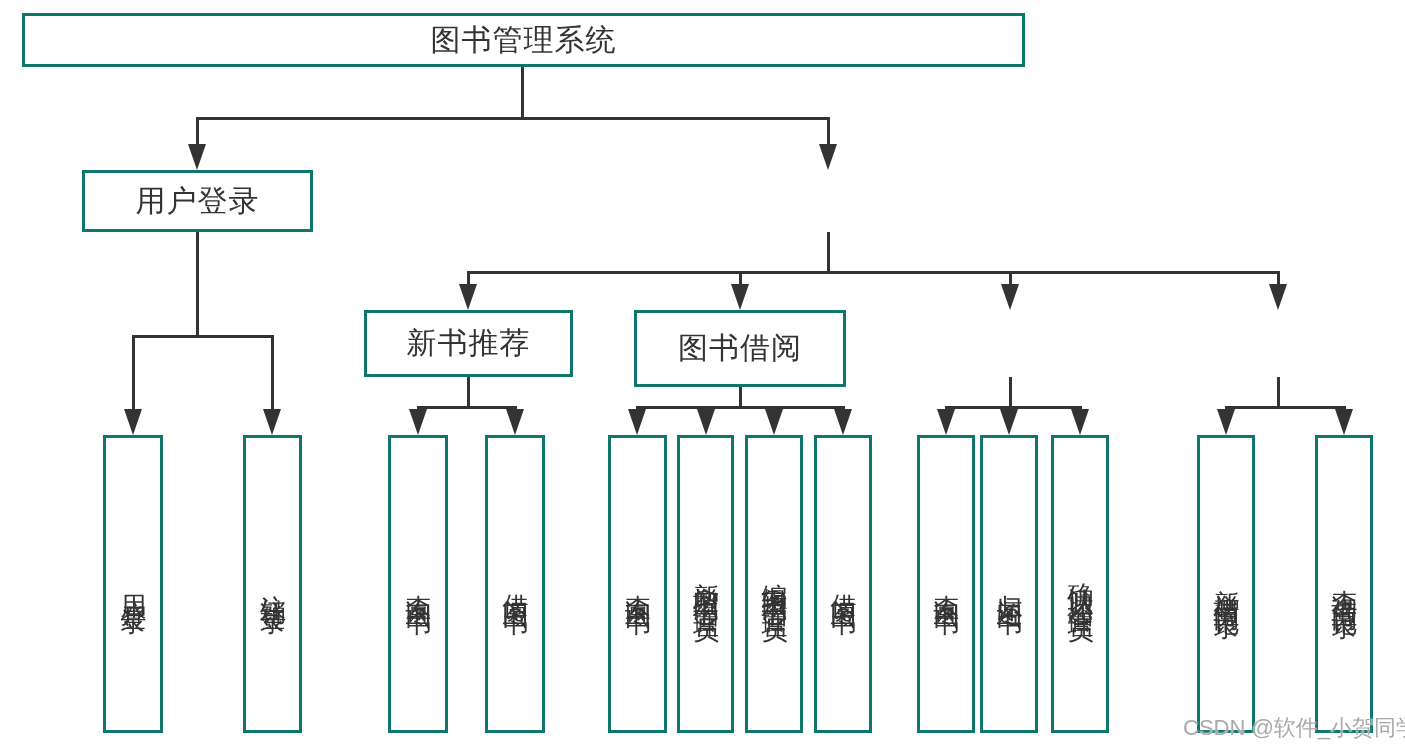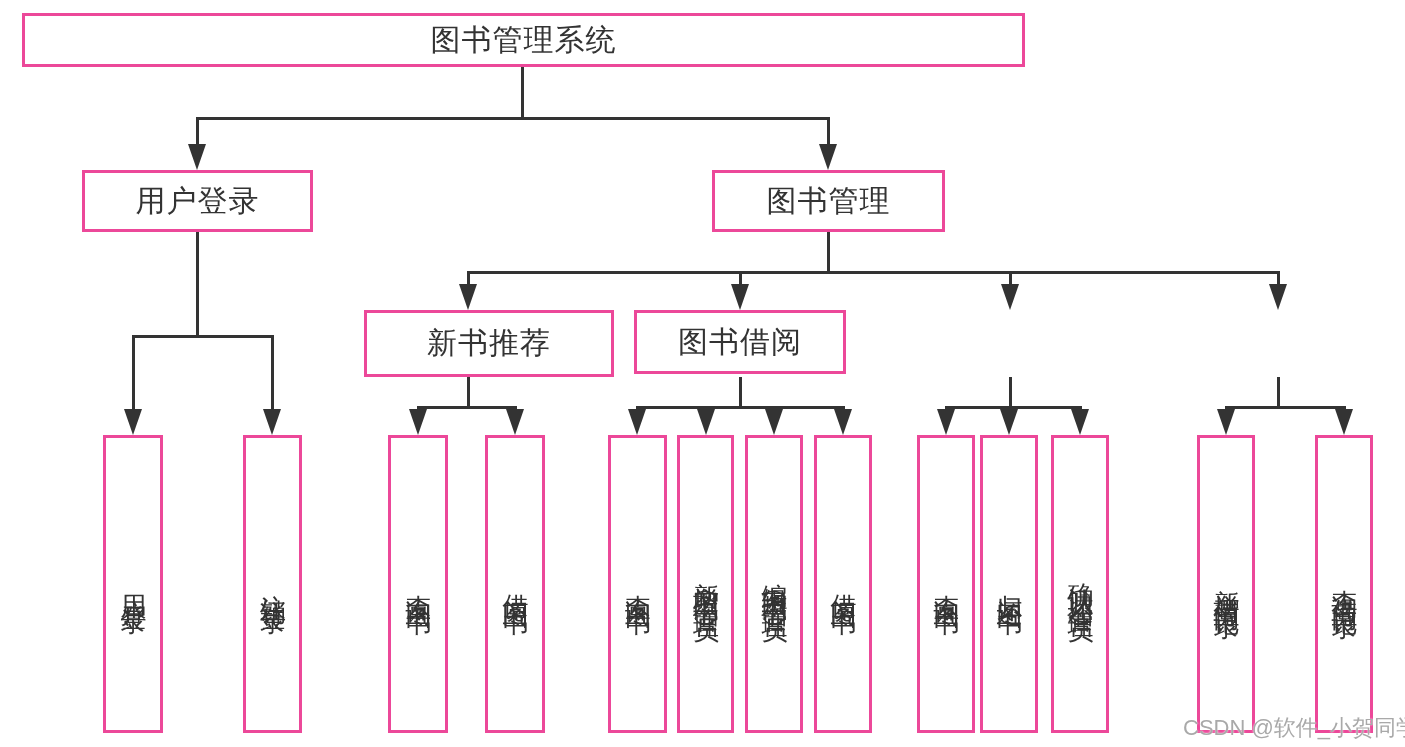--- a/index.html
+++ b/index.html
@@ -8,21 +8,21 @@
     width:1405px;height:747px;
     background:#ffffff;
     font-family:"Liberation Sans",sans-serif;
     color:#333333;
     overflow:hidden;
   }
   .box{
     position:absolute;
     box-sizing:border-box;
     background:#ffffff;
-    border:3px solid #ec4899;
+    border:3px solid #0f766e;
     display:flex;
     align-items:center;
     justify-content:center;
   }
   .box.h{
     font-size:30px;
     letter-spacing:1px;
     white-space:nowrap;
   }
   .vtext{
@@ -111,24 +111,23 @@
   <div class="ah" style="left:834px;top:409px"></div>
   <div class="ah" style="left:937px;top:409px"></div>
   <div class="ah" style="left:1000px;top:409px"></div>
   <div class="ah" style="left:1071px;top:409px"></div>
   <div class="ah" style="left:1217px;top:409px"></div>
   <div class="ah" style="left:1335px;top:409px"></div>
 
   <div class="box h" style="left:22px;top:13px;width:1003px;height:54px">图书管理系统</div>
 
   <div class="box h" style="left:82px;top:170px;width:231px;height:62px">用户登录</div>
-  <div class="box h" style="left:712px;top:170px;width:233px;height:62px">图书管理</div>
 
-  <div class="box h" style="left:364px;top:310px;width:250px;height:67px">新书推荐</div>
-  <div class="box h" style="left:634px;top:310px;width:212px;height:64px">图书借阅</div>
+  <div class="box h" style="left:364px;top:310px;width:209px;height:67px">新书推荐</div>
+  <div class="box h" style="left:634px;top:310px;width:212px;height:77px">图书借阅</div>
 
   <div class="box" style="left:103px;top:435px;width:60px;height:298px">
     <span class="vtext">用户登录</span>
   </div>
   <div class="box" style="left:243px;top:435px;width:59px;height:298px">
     <span class="vtext">注销登录</span>
   </div>
 
   <div class="box" style="left:388px;top:435px;width:60px;height:298px">
     <span class="vtext">查询图书</span>

